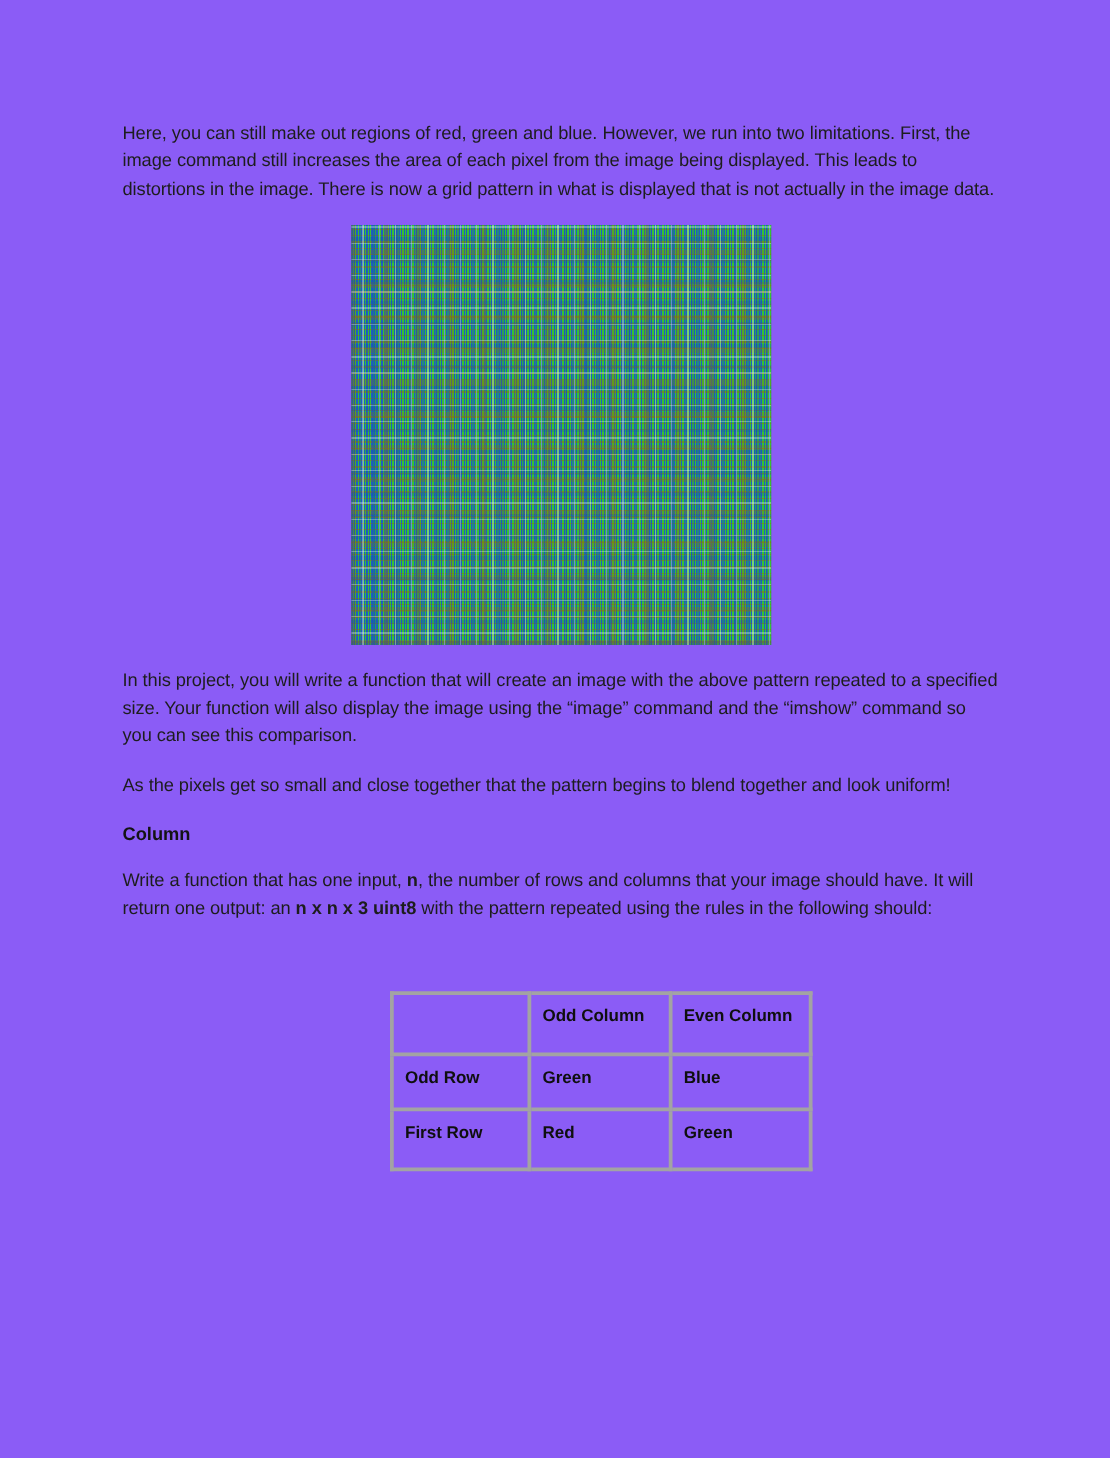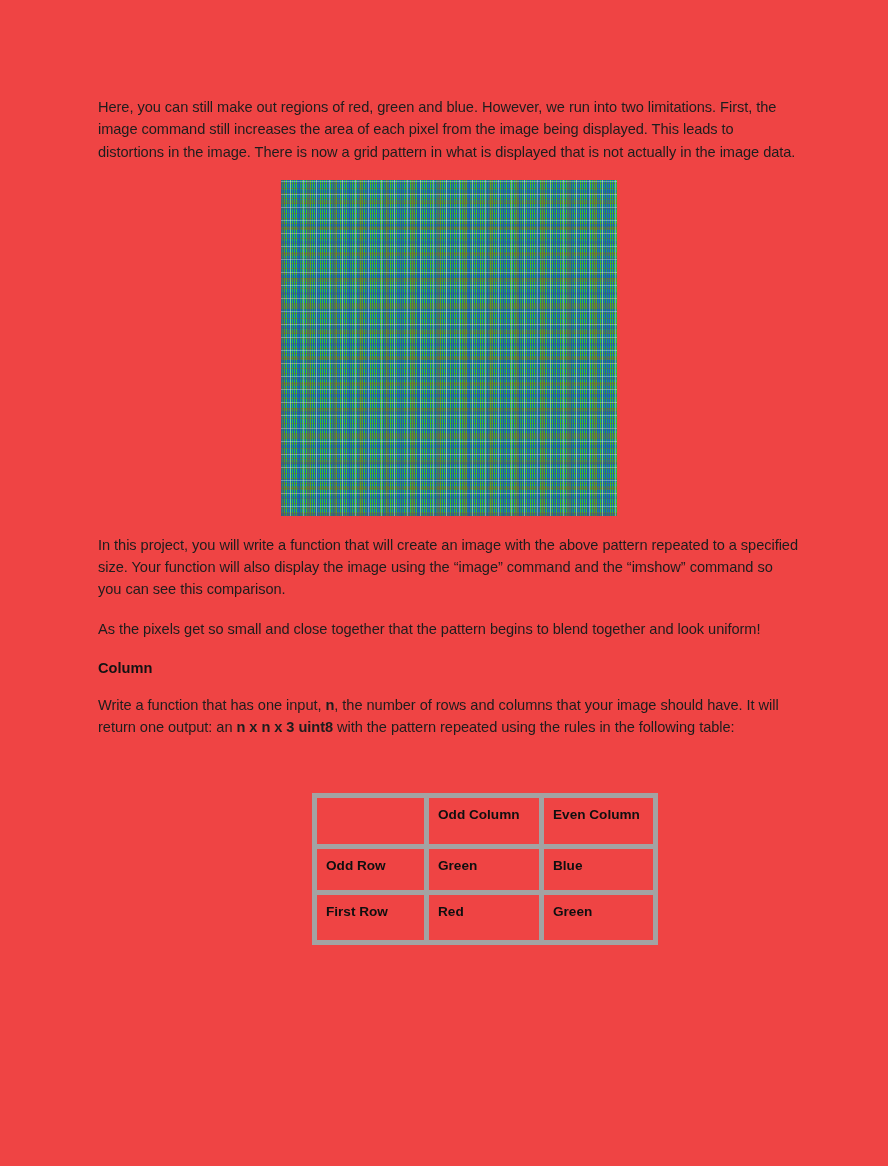--- a/index.html
+++ b/index.html
@@ -11,21 +11,21 @@
     width: 888px;
     height: 1166px;
     position: relative;
     font-family: "Liberation Sans", sans-serif;
     color: #1a1a1a;
     overflow: hidden;
   }
   .page {
     position: absolute;
     inset: 0;
-    background: #ef4444;
+    background: #8b5cf6;
   }
   .content {
     position: absolute;
     left: 98px;
     top: 96px;
     width: 700px;
   }
   p.para {
     margin: 0 0 17px 0;
     font-size: 14.6px;
@@ -121,21 +121,21 @@
     display: flex;
     justify-content: flex-start;
   }
   table.rules-table {
     margin-left: 214px;
     border-collapse: collapse;
     width: 275px;
     table-layout: fixed;
   }
   table.rules-table td {
-    border: 5px solid #a3a3a3;
+    border: 3px solid #a3a3a3;
     vertical-align: top;
     padding: 7px 8px 7px 9px;
     font-size: 13.6px;
     line-height: 20px;
     font-weight: 700;
     color: #0f0f0f;
     height: 24px;
   }
   table.rules-table td.c0 { width: 90px; }
   table.rules-table td.c1 { width: 93px; }
@@ -163,21 +163,21 @@
         <div class="layer l-moire"></div>
       </div>
     </div>
 
     <p class="para">In this project, you will write a function that will create an image with the above pattern repeated to a specified size. Your function will also display the image using the “image” command and the “imshow” command so you can see this comparison.</p>
 
     <p class="para">As the pixels get so small and close together that the pattern begins to blend together and look uniform!</p>
 
     <h2 class="heading">Column</h2>
 
-    <p class="para"><span>Write a function that has one input, </span><b>n</b><span>, the number of rows and columns that your image should have. It will return one output: an </span><b>n x n x 3 uint8</b><span> with the pattern repeated using the rules in the following table:</span></p>
+    <p class="para"><span>Write a function that has one input, </span><b>n</b><span>, the number of rows and columns that your image should have. It will return one output: an </span><b>n x n x 3 uint8</b><span> with the pattern repeated using the rules in the following should:</span></p>
 
     <div class="rules-table-wrap">
       <table class="rules-table">
         <tbody>
           <tr class="r0">
             <td class="c0 blank"></td>
             <td class="c1">Odd Column</td>
             <td class="c2">Even Column</td>
           </tr>
           <tr class="r1">

